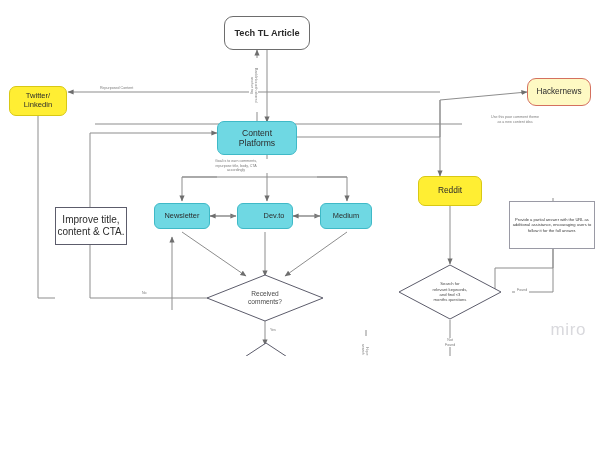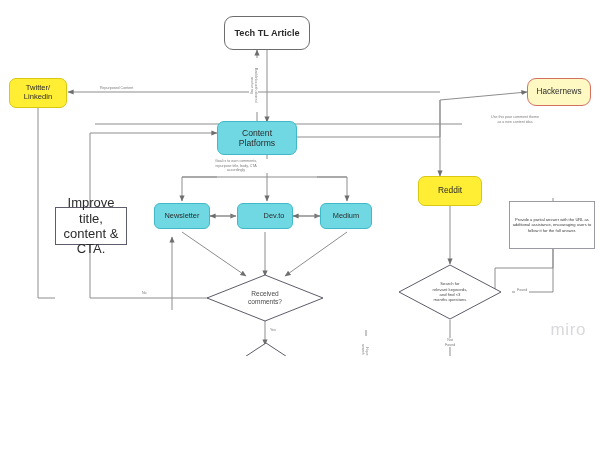--- a/index.html
+++ b/index.html
@@ -68,21 +68,21 @@
   }
   .n-red {
     background: #fef9c3;
     border: 1.3px solid #d4705f;
     border-radius: 9px;
     font-size: 8.2px;
   }
   .n-rect {
     background: #ffffff;
     border: 1.3px solid #5c5c6b;
-    font-size: 13px;
+    font-size: 10px;
   }
   .n-rect-sm {
     background: #ffffff;
     border: 1px solid #6a6a78;
     font-size: 5.2px;
     line-height: 1.25;
     padding: 2px;
   }
   .n-note {
     background: #ffffff;
@@ -214,21 +214,21 @@
       <path d="M332,370 L366,370 L366,385"></path>
 
       <path d="M366,330 L366,385" marker-end="none"></path>
 
       <path d="M238,370 L190,370"></path>
     </g>
   </svg>
 
   <div class="node n-rounded-white" style="left:224px; top:16px; width:86px; height:34px;">Tech TL Article</div>
 
-  <div class="node n-yellow" style="left:9px; top:78px; width:58px; height:30px;">Twitter/
+  <div class="node n-yellow" style="left:9px; top:86px; width:58px; height:30px;">Twitter/
 Linkedin</div>
 
   <div class="node n-red" style="left:527px; top:78px; width:64px; height:28px;">Hackernews</div>
 
   <div class="node n-cyan" style="left:217px; top:121px; width:80px; height:34px;">Content
 Platforms</div>
 
   <div class="node n-yellow-lg" style="left:418px; top:176px; width:64px; height:30px;">Reddit</div>
 
   <div class="node n-rect" style="left:55px; top:207px; width:72px; height:38px;">Improve title,

